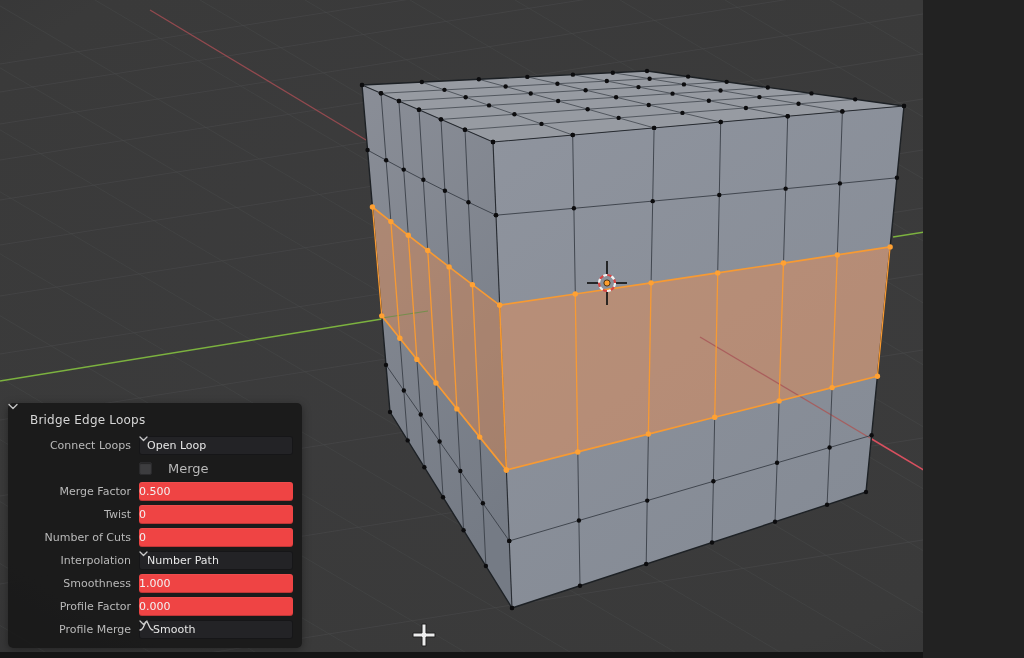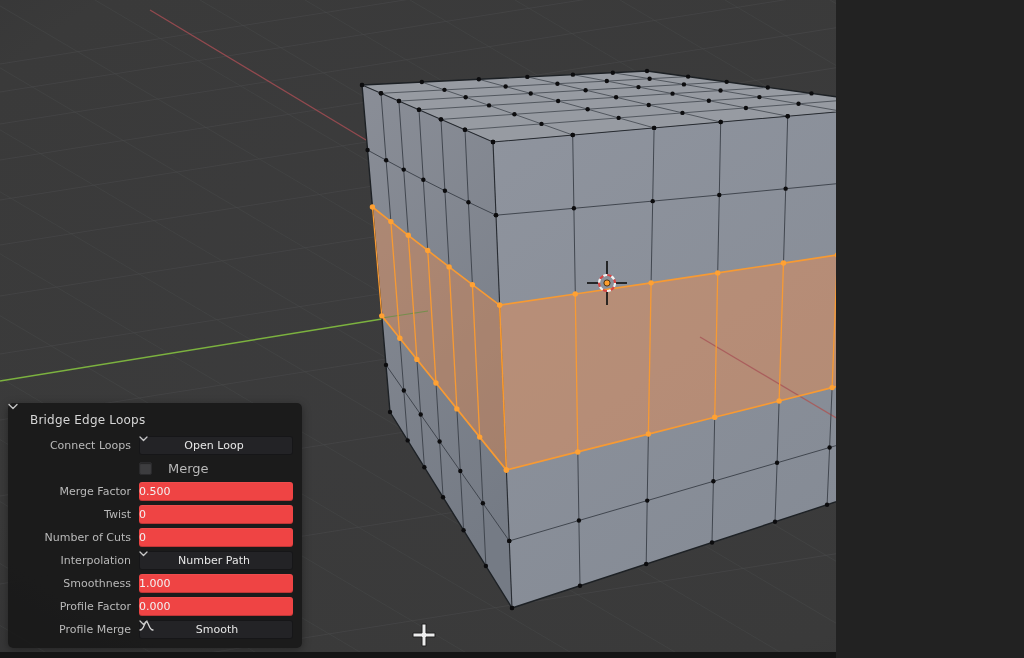--- a/index.html
+++ b/index.html
@@ -1,17 +1,17 @@
 <!DOCTYPE html>
 <html><head>
 <meta charset="utf-8">
 <style>
   html,body{margin:0;padding:0;background:#222;}
   .stage{
-    position:relative;width:836px;height:658px;overflow:hidden;
+    position:relative;width:923px;height:658px;overflow:hidden;
     font-family:"DejaVu Sans","Liberation Sans",sans-serif;
     background:#3a3a3a;
   }
   .stage svg{position:absolute;left:0;top:0;display:block;}
 
   
   .redo-panel{
     position:absolute;left:8px;top:403px;width:294px;height:245px;
     background:rgba(26,26,26,0.97);
     border-radius:5px;
@@ -30,21 +30,21 @@
     flex:none;width:116px;text-align:right;padding-right:8px;
     font-size:11px;color:#b9b9b9;white-space:nowrap;overflow:hidden;
   }
   .widget{flex:1;height:19px;border-radius:3px;position:relative;
     display:flex;align-items:center;box-sizing:border-box;}
   .widget.number{background:#ef4444;
     box-shadow:inset 0 1px 0 rgba(255,255,255,.05), inset 0 -1px 0 rgba(0,0,0,.2);}
   .widget.number .val{font-size:11px;color:#f2f2f2;}
   .widget.dropdown{background:#232326;padding:0 8px;
     box-shadow:inset 0 0 0 1px rgba(0,0,0,.35);}
-  .widget.dropdown .val{font-size:11px;color:#e6e6e6;flex:1;text-align:center;}
+  .widget.dropdown .val{font-size:11px;color:#e6e6e6;flex:1;text-align:left;}
   .widget.dropdown .dd-chev{flex:none;margin-left:4px;display:flex;align-items:center;}
   .widget.dropdown .w-icon{flex:none;margin-right:6px;display:flex;align-items:center;}
   .cbwrap{flex:1;display:flex;align-items:center;}
   .checkbox{
     width:13px;height:13px;border-radius:2px;background:#3d3d3f;
     border:1px solid #2a2a2c;box-sizing:border-box;flex:none;
     box-shadow:inset 0 1px 1px rgba(0,0,0,.4);
   }
   .cb-label{font-size:13px;color:#b9b9b9;margin-left:16px;text-align:right;}
 

